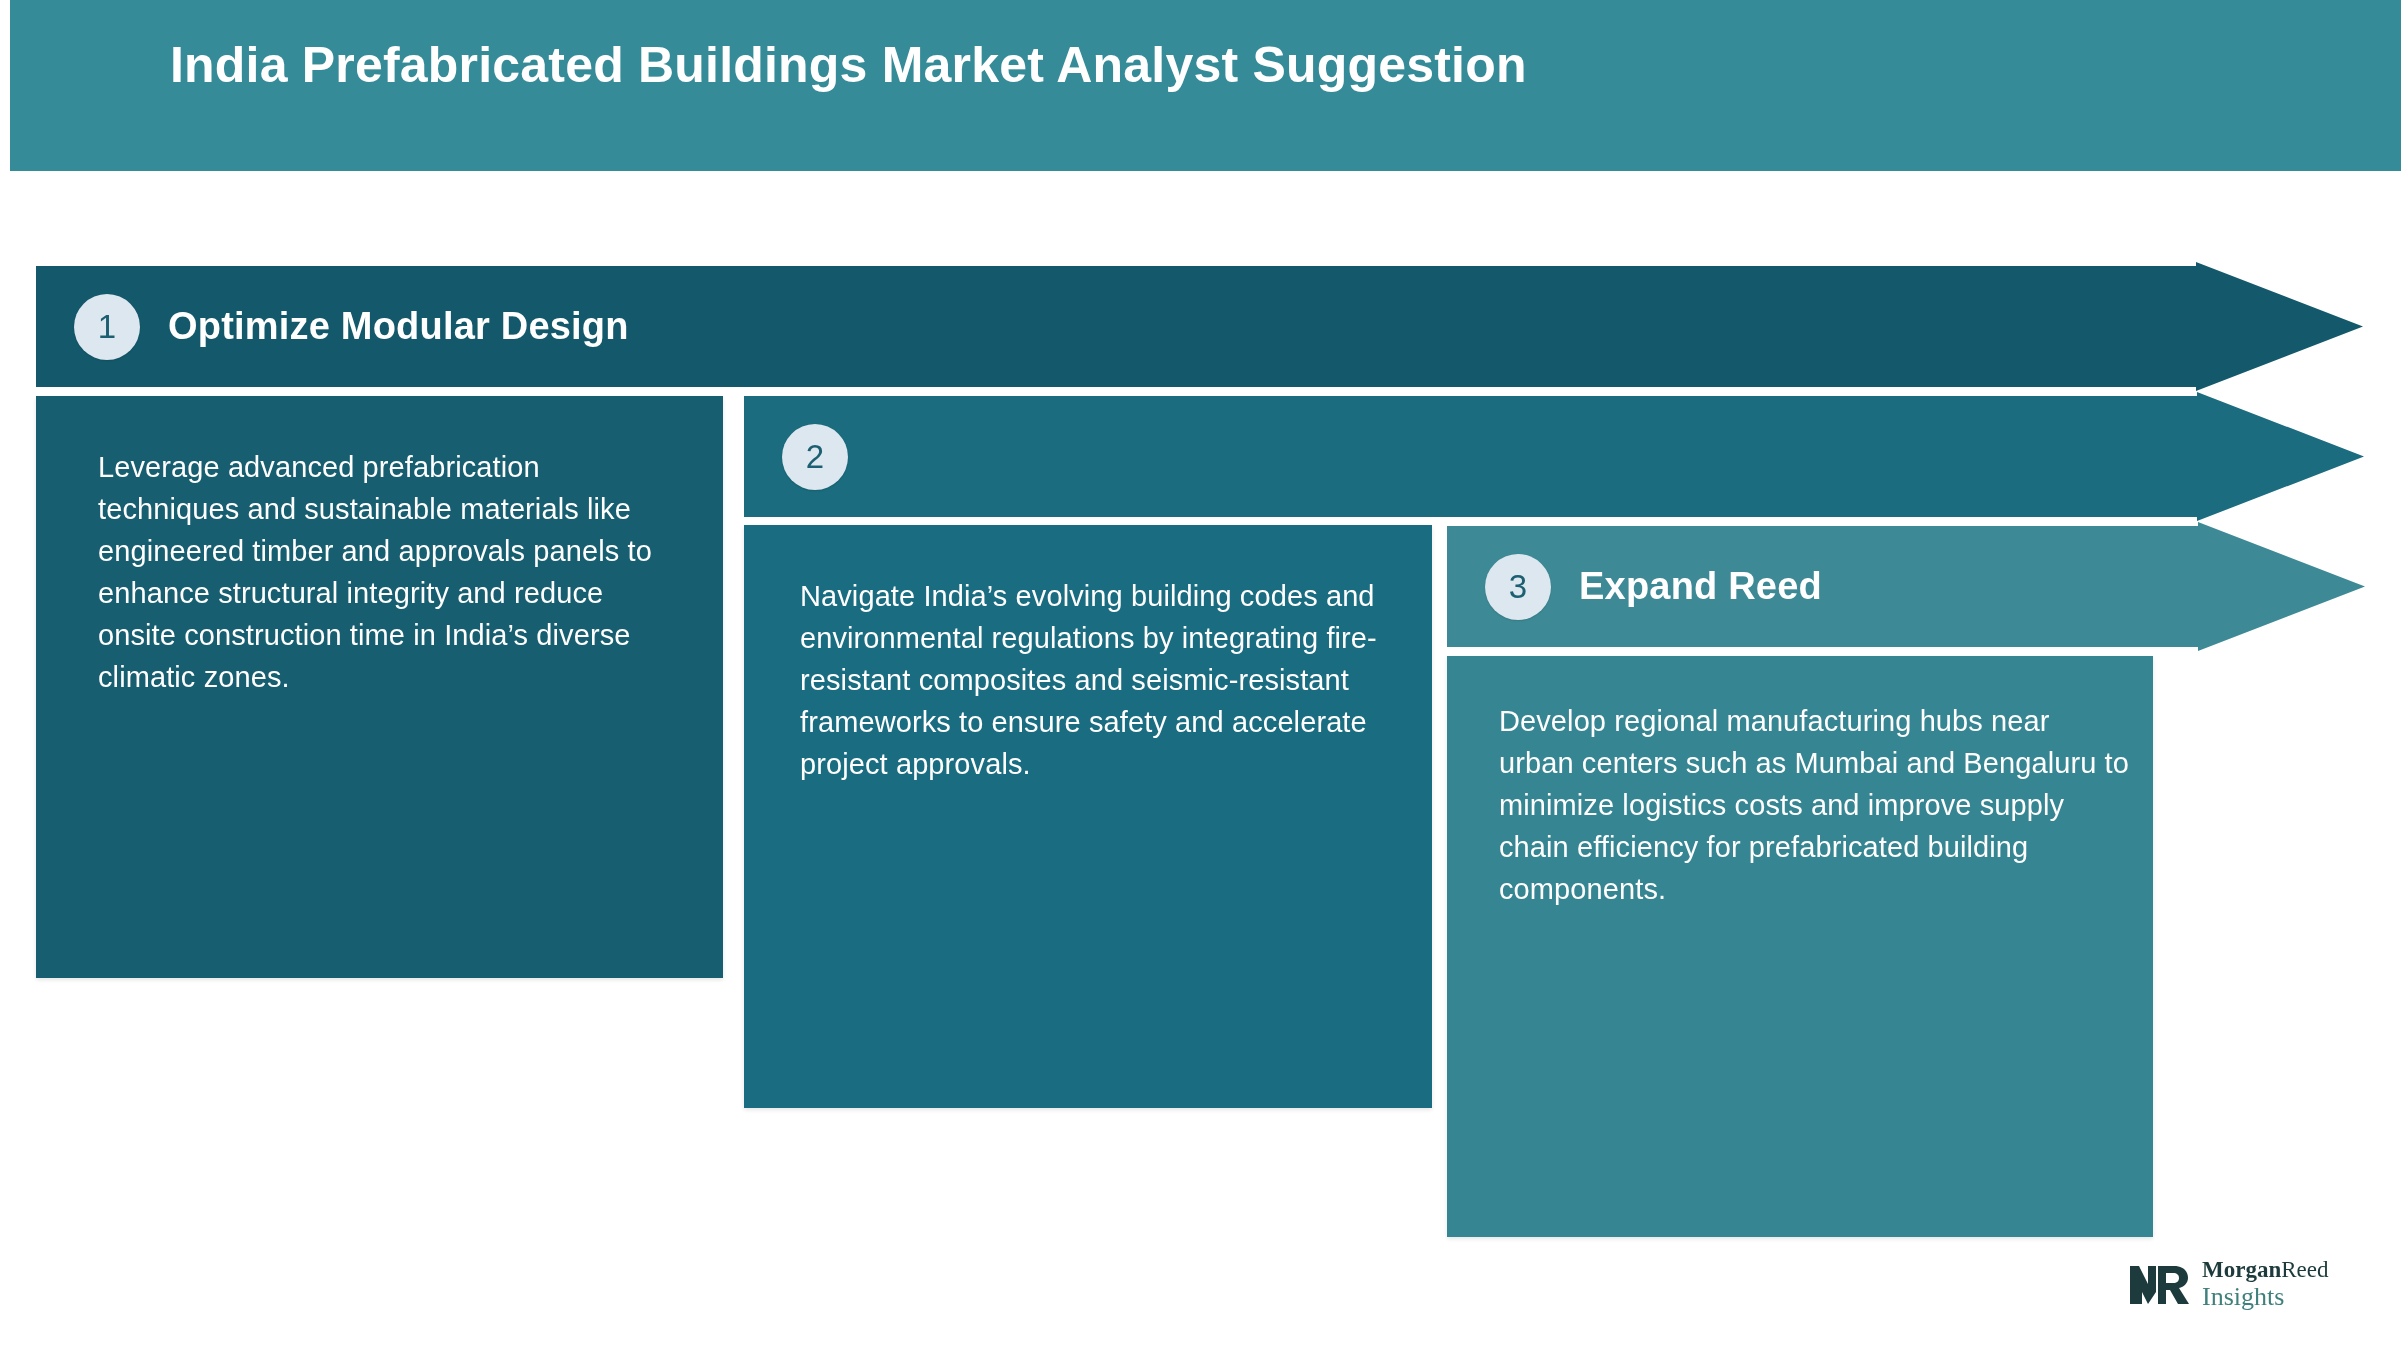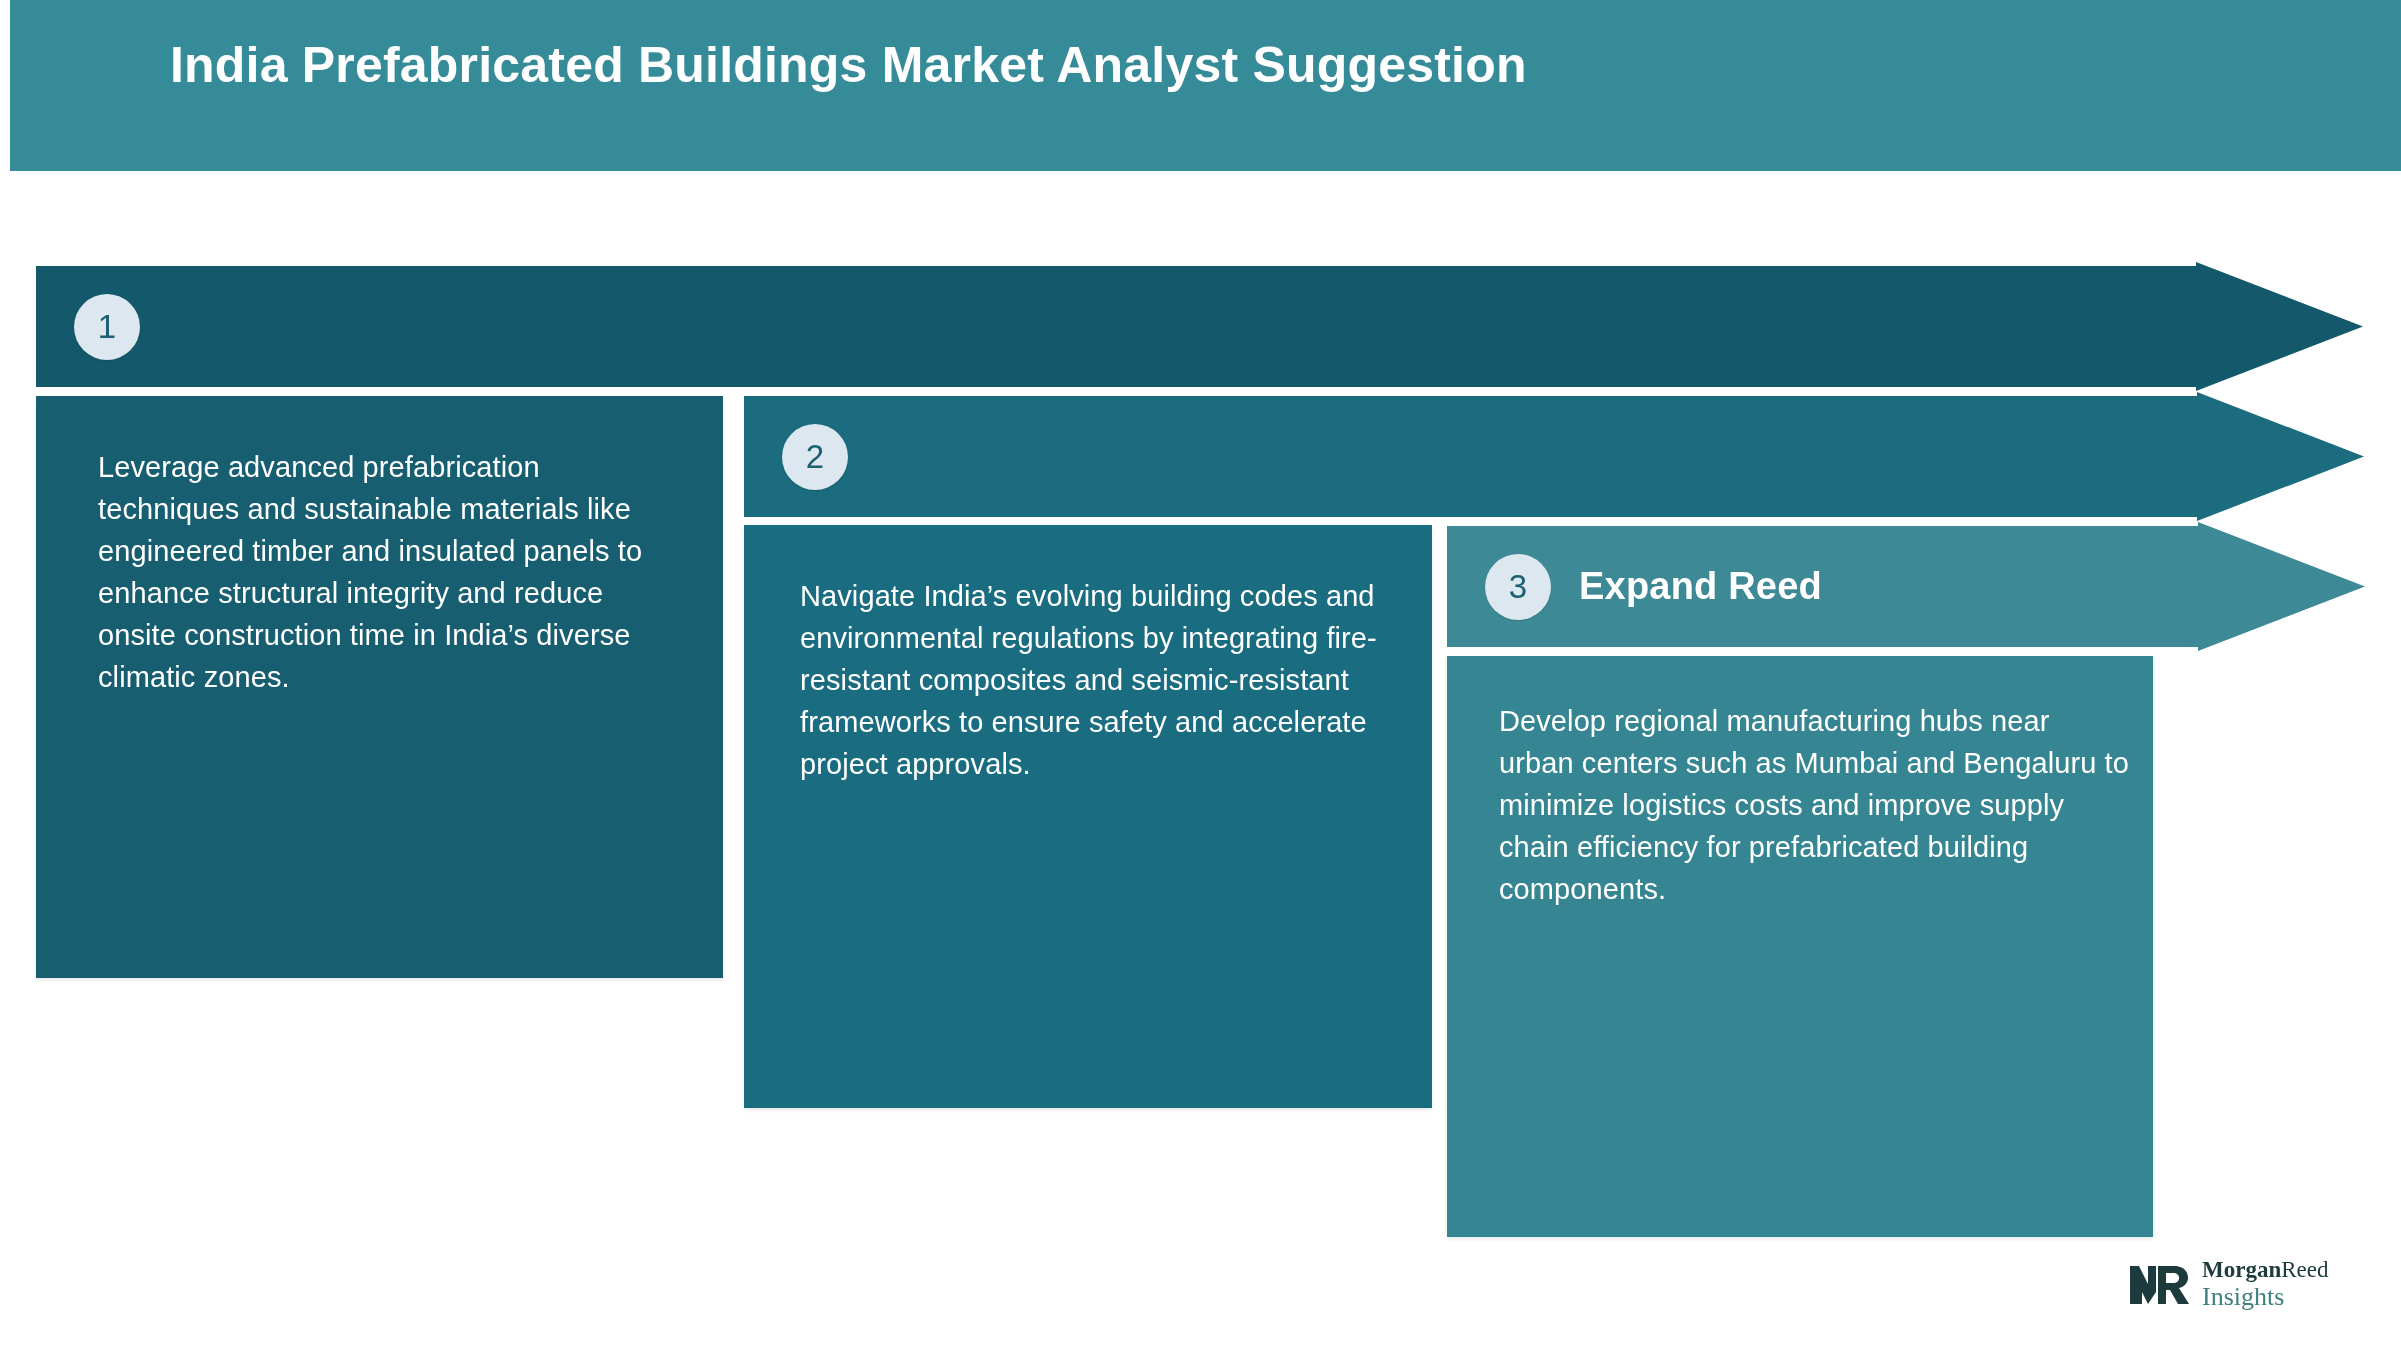--- a/index.html
+++ b/index.html
@@ -156,20 +156,21 @@
   <div id="header-bar">
     <div id="page-title">India Prefabricated Buildings Market Analyst Suggestion</div>
   </div>
 
   <div class="arrow-band" style="left:36px; top:262px; width:2327px; height:129px;">
     <svg class="band-shape" viewBox="0 0 2327 129" preserveAspectRatio="none">
       <polygon points="0,4 2160,4 2160,0 2327,64.5 2160,129 2160,125 0,125" fill="#14596b"></polygon>
     </svg>
     <div class="band-content">
       <div class="band-badge">1</div>
+      <div class="band-title">Optimize Modular Design</div>
     </div>
   </div>
 
   <div class="arrow-band" style="left:744px; top:392px; width:1620px; height:129px;">
     <svg class="band-shape" viewBox="0 0 1620 129" preserveAspectRatio="none">
       <polygon points="0,4 1453,4 1453,0 1620,64.5 1453,129 1453,125 0,125" fill="#1a6c7e"></polygon>
     </svg>
     <div class="band-content">
       <div class="band-badge">2</div>
     </div>
@@ -179,21 +180,21 @@
     <svg class="band-shape" viewBox="0 0 918 129" preserveAspectRatio="none">
       <polygon points="0,4 751,4 751,0 918,64.5 751,129 751,125 0,125" fill="#3d8a96"></polygon>
     </svg>
     <div class="band-content">
       <div class="band-badge">3</div>
       <div class="band-title">Expand Reed</div>
     </div>
   </div>
 
   <div class="body-panel" style="left:36px; top:396px; width:687px; height:582px; background:#165e70;">
-    <div class="panel-text" style="left:62px; top:50px; width:560px;">Leverage advanced prefabrication techniques and sustainable materials like engineered timber and insulated panels to enhance structural integrity and reduce onsite construction time in India’s diverse climatic zones.</div>
+    <div class="panel-text" style="left:62px; top:50px; width:560px;">Leverage advanced prefabrication techniques and sustainable materials like engineered timber and approvals panels to enhance structural integrity and reduce onsite construction time in India’s diverse climatic zones.</div>
   </div>
 
   <div class="body-panel" style="left:1447px; top:656px; width:706px; height:581px; background:#368592;">
     <div class="panel-text" style="left:52px; top:44px; width:630px;">Develop regional manufacturing hubs near urban centers such as Mumbai and Bengaluru to minimize logistics costs and improve supply chain efficiency for prefabricated building components.</div>
   </div>
 
   <div class="body-panel" style="left:744px; top:525px; width:688px; height:583px; background:#1a6c80;">
     <div class="panel-text" style="left:56px; top:50px; width:600px;">Navigate India’s evolving building codes and environmental regulations by integrating fire-resistant composites and seismic-resistant frameworks to ensure safety and accelerate project approvals.</div>
   </div>
 

